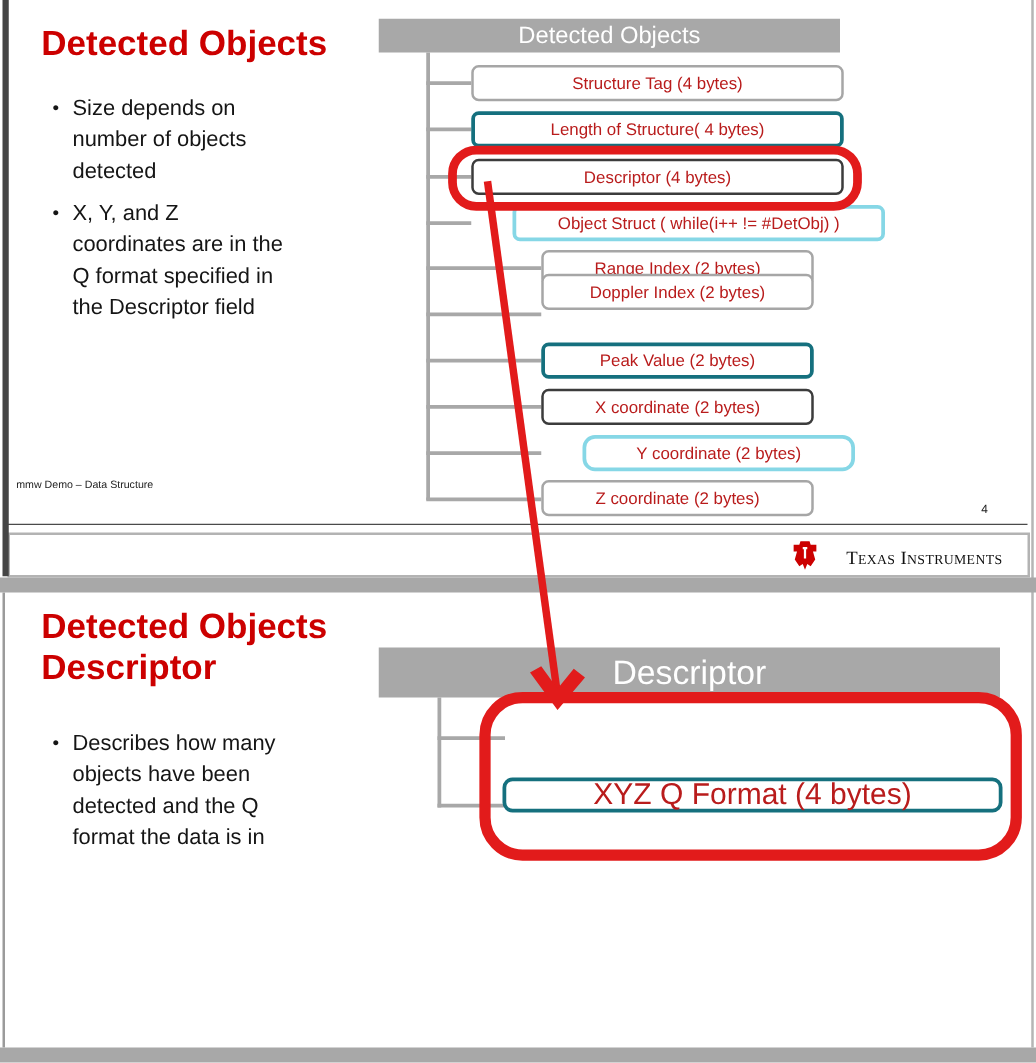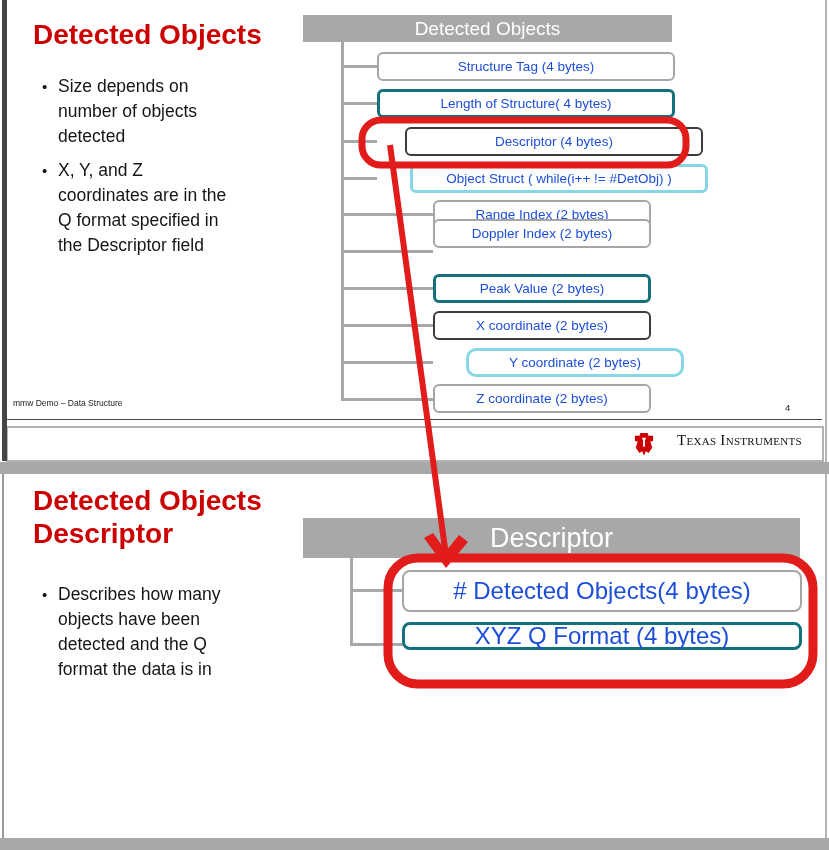--- a/index.html
+++ b/index.html
@@ -43,46 +43,46 @@
   #tree2-header{left:303px;top:44px;width:497px;height:40px;font-size:27px;}
 
   .vline{position:absolute;width:3px;background:#a8a8a8;}
   .hline{position:absolute;height:3px;background:#a8a8a8;}
   #t1-trunk{left:341px;top:42px;height:358px;}
   #t2-trunk{left:350px;top:84px;height:88px;}
 
   .node{
     position:absolute;background:#ffffff;border-radius:6px;
     display:flex;align-items:center;justify-content:center;
-    color:#1d4ed8;border:2px solid #a6a6a6;box-sizing:border-box;
+    color:#b91c1c;border:2px solid #a6a6a6;box-sizing:border-box;
   }
   .t1-node{height:29px;font-size:13.5px;}
   .t1-main{left:377px;width:298px;}
   .t1-sub{left:433px;width:218px;}
   .t2-node{left:402px;width:400px;font-size:24px;border-radius:8px;}
   .b-gray{border-color:#a6a6a6;}
   .b-teal{border-color:#15707e;border-width:3px;}
   .b-cyan{border-color:#86d7e6;border-width:3px;margin-left:33px;}
   .b-dark{border-color:#3c3c3c;border-width:2.5px;}
 
-  #t1n0{top:52px;}  #t1n1{top:89px;}  #t1n2{top:127px;margin-left:28px;} #t1n3{top:164px;}
+  #t1n0{top:52px;}  #t1n1{top:89px;}  #t1n2{top:127px;} #t1n3{top:164px;}
   #t1n4{top:200px;} #t1n5{top:219px;} #t1n6{top:274px;} #t1n7{top:311px;}
   #t1n8{top:348px;border-radius:10px;} #t1n9{top:384px;}
   #t2n0{top:96px;height:42px;}
   #t2n1{top:148px;height:28px;}
 
   
   .footer-rule{position:absolute;left:4px;top:419px;width:818px;height:1px;background:#4a4a4a;}
-  .footer-left{position:absolute;left:13px;top:398px;font-size:8.5px;color:#222;}
+  .footer-left{position:absolute;left:13px;top:382px;font-size:8.5px;color:#222;}
   .footer-page{position:absolute;left:785px;top:402px;font-size:9.5px;color:#222;}
   .footer-box{
     position:absolute;left:6px;top:426px;width:814px;height:32px;
     border:2px solid #b3b3b3;box-sizing:content-box;background:#fff;
   }
-  .ti-logo{position:absolute;right:20px;top:4px;display:flex;align-items:flex-start;gap:23px;}
+  .ti-logo{position:absolute;right:20px;top:4px;display:flex;align-items:flex-end;gap:23px;}
   .ti-logo-text{
     font-family:"Liberation Serif", serif;font-variant:small-caps;
     font-size:15px;letter-spacing:0.3px;color:#111;
   }
 
   
   #annotation-overlay{position:absolute;left:0;top:0;width:829px;height:850px;pointer-events:none;z-index:50;}
 </style>
 </head>
 <body>
@@ -148,21 +148,20 @@
 objects have been
 detected and the Q
 format the data is in</li>
   </ul>
 
   <div class="tree-header" id="tree2-header">Descriptor</div>
   <div class="vline" id="t2-trunk"></div>
   <div class="hline" style="left:350px;top:115px;width:54px;"></div>
   <div class="hline" style="left:350px;top:169px;width:54px;"></div>
 
-  <div class="node t2-node b-gray" id="t2n0"># Detected Objects(4 bytes)</div>
   <div class="node t2-node b-teal" id="t2n1">XYZ Q Format (4 bytes)</div>
 </div>
 
 <div class="left-bar-top"></div>
 <div class="left-bar-bottom"></div>
 <div class="right-edge"></div>
 <div class="separator-band"></div>
 <div class="bottom-band"></div>
 
 <svg id="annotation-overlay" viewBox="0 0 829 850">

